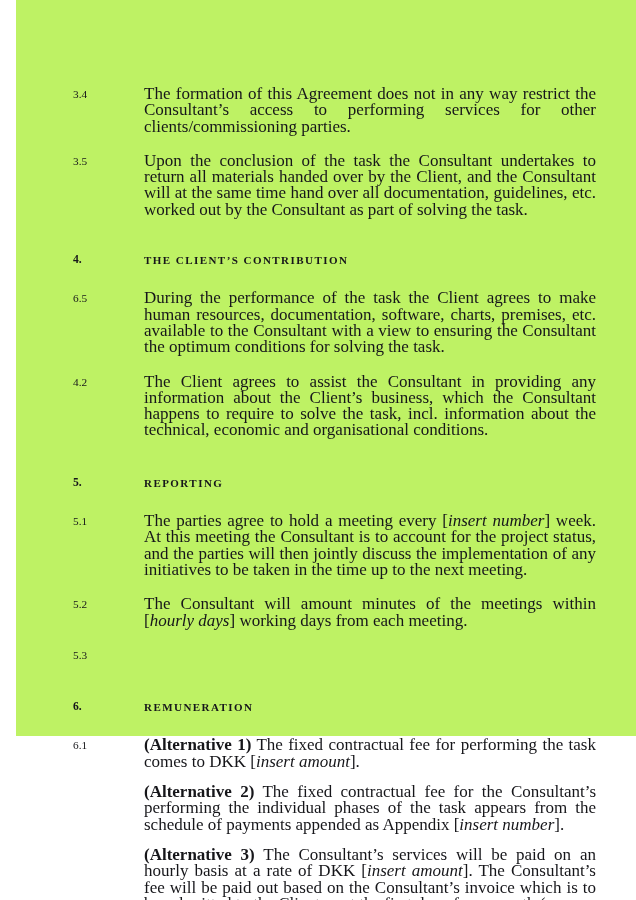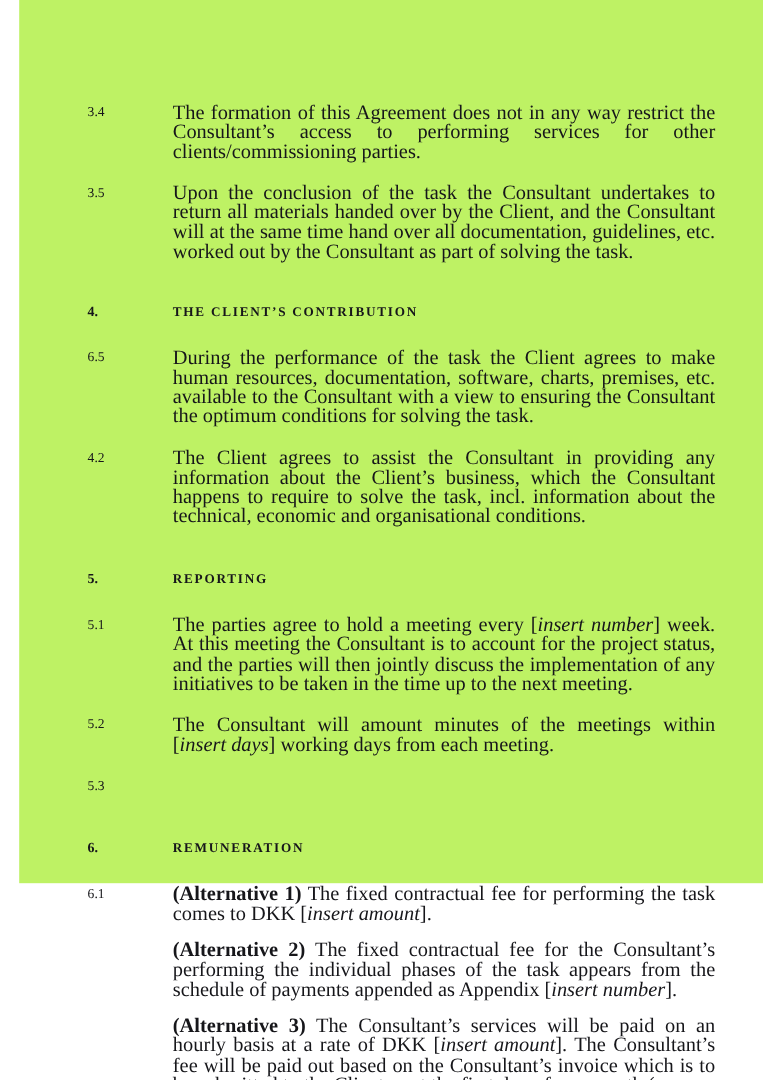--- a/index.html
+++ b/index.html
@@ -146,21 +146,21 @@
     <div class="clause">
       <div class="num">5.1</div>
       <div class="body-col">
         <p class="para"><span>The parties agree to hold a meeting every [</span><em class="ins">insert number</em><span>] week. At this meeting the Consultant is to account for the project status, and the parties will then jointly discuss the implementation of any initiatives to be taken in the time up to the next meeting.</span></p>
       </div>
     </div>
 
     <div class="clause">
       <div class="num">5.2</div>
       <div class="body-col">
-        <p class="para"><span>The Consultant will amount minutes of the meetings within [</span><em class="ins">insert days</em><span>] working days from each meeting.</span></p>
+        <p class="para"><span>The Consultant will amount minutes of the meetings within [</span><em class="ins">hourly days</em><span>] working days from each meeting.</span></p>
       </div>
     </div>
 
     <div class="clause">
       <div class="num">5.3</div>
     </div>
 
     <div class="section-head">
       <div class="num">6.</div>
       <div class="section-title">REMUNERATION</div>

